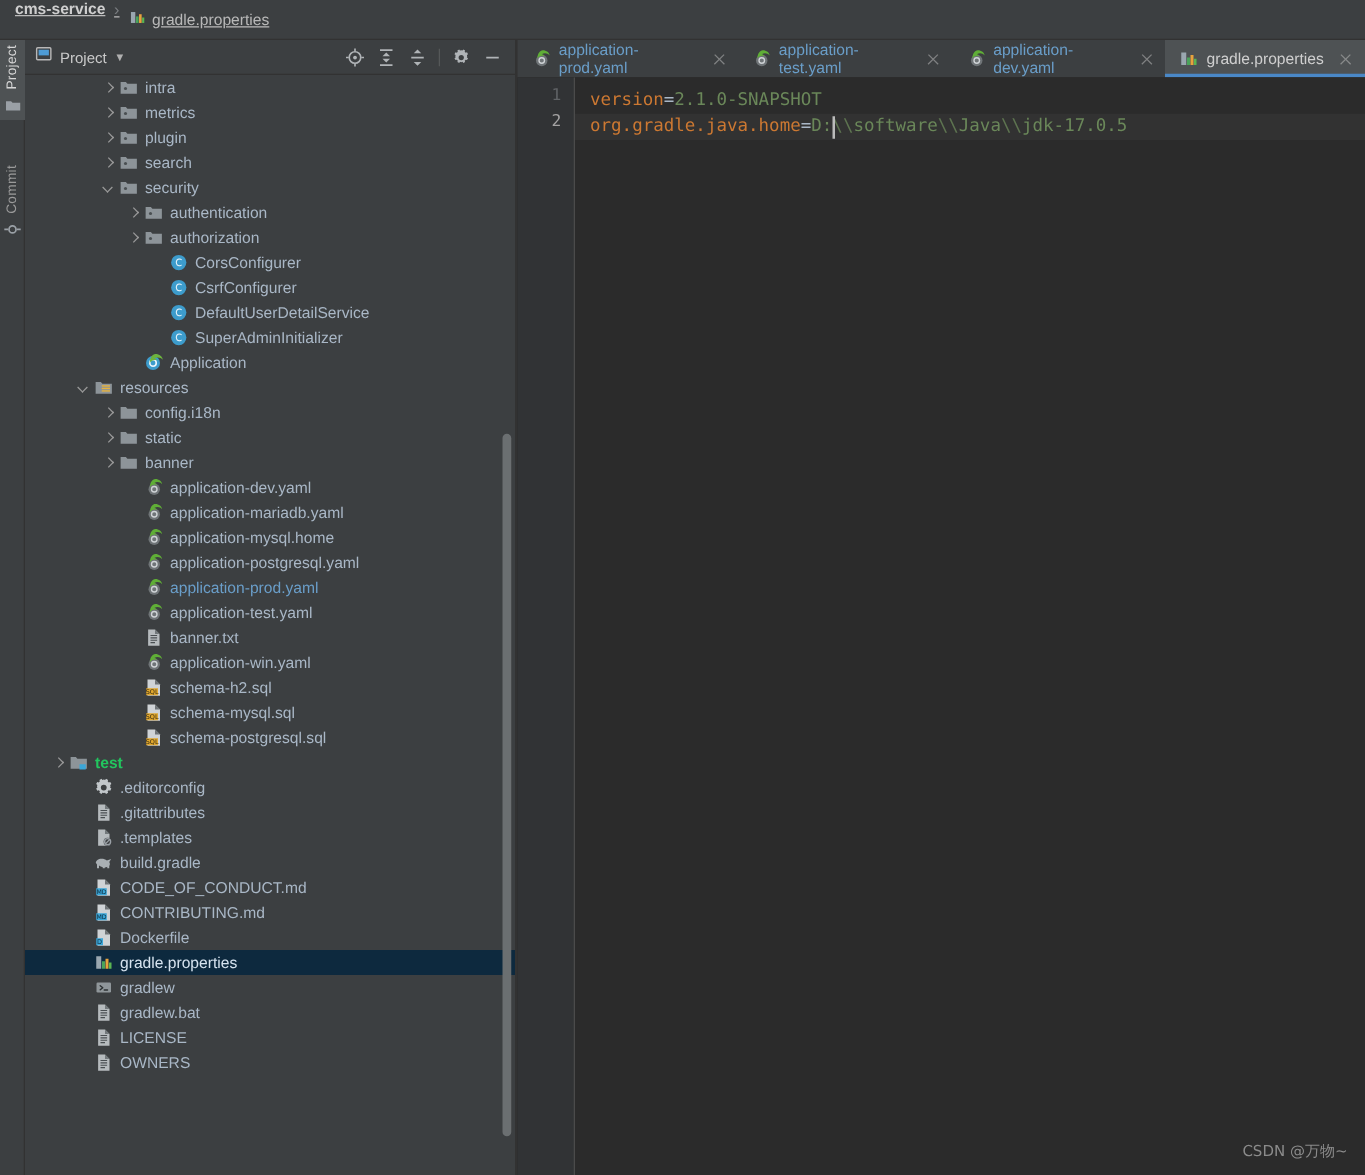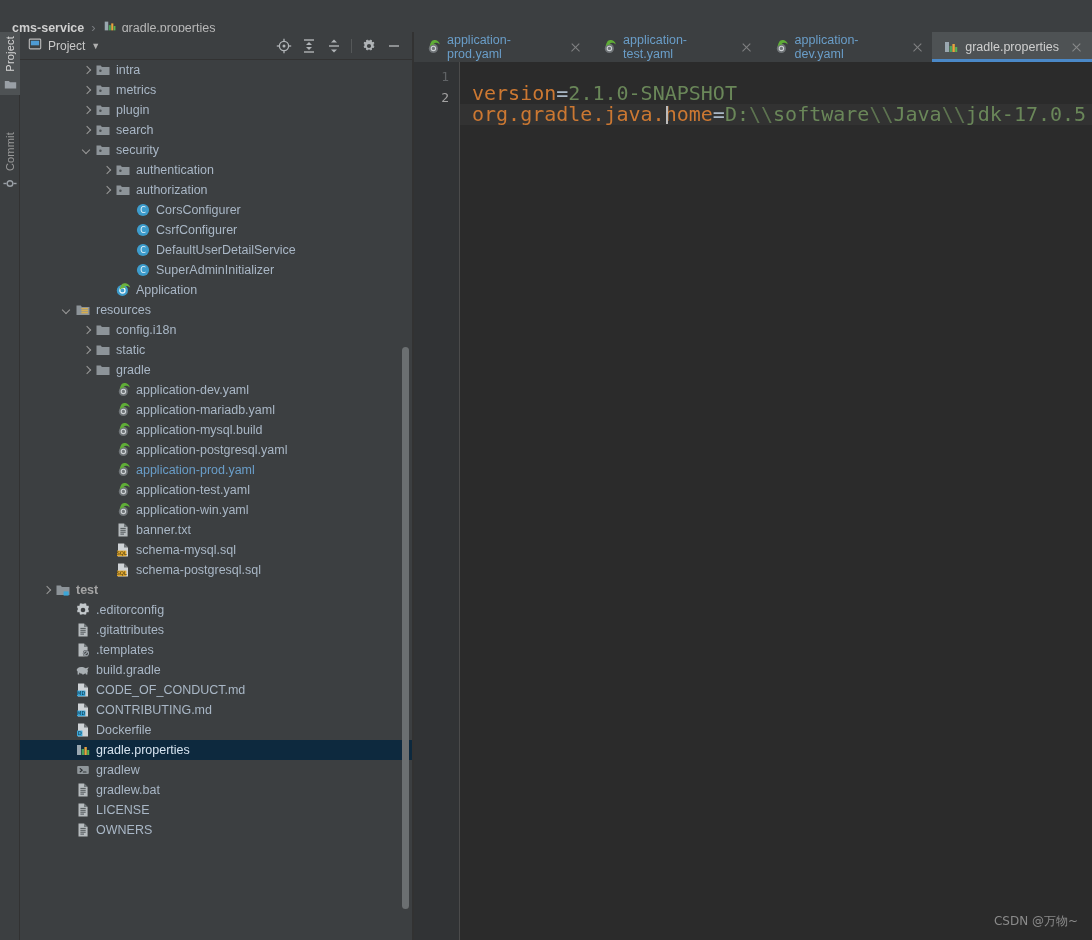--- a/index.html
+++ b/index.html
@@ -6,23 +6,23 @@
   html, body {
     width: 1092px; height: 940px;
     background: #3c3f41;
     font-family: "Liberation Sans", sans-serif;
     overflow: hidden;
   }
   #app { position: relative; width: 1092px; height: 940px; background: #3c3f41; }
 
   
   .breadcrumb-bar {
-    position: absolute; left: 0; top: 12px; width: 1092px; height: 32px;
-    background: #3c3f41; display: flex; align-items: center; padding-left: 12px;
-    font-size: 12.5px; color: #bbbbbb; border-bottom: 1px solid #323232;
+    position: absolute; left: 0; top: 0; width: 1092px; height: 32px;
+    background: #3c3f41; display: flex; padding-left: 12px;
+    font-size: 12.5px; color: #bbbbbb; border-bottom: 1px solid #323232; text-decoration: underline;
   }
   .crumb { display: flex; align-items: center; gap: 5px; }
   .crumb-root { font-weight: bold; color: #cfcfcf; }
   .crumb-sep { color: #7a7d80; margin: 0 7px; font-size: 13px; }
   .crumb-text { color: #b8b8b8; }
 
   
   .tool-strip {
     position: absolute; left: 0; top: 32px; width: 20px; height: 908px;
     background: #3c3f41; border-right: 1px solid #323232;
@@ -79,21 +79,21 @@
     content: ""; position: absolute; left: 3px; top: 3px;
     width: 5px; height: 5px;
     border-right: 1.4px solid #9a9a9a; border-bottom: 1.4px solid #9a9a9a;
     transform: rotate(45deg);
   }
   .row .ic { width: 16px; height: 16px; flex: 0 0 16px; margin-right: 5px; display:block; }
   .row .lbl { color: #a9b7c6; }
   .row.sel { background: #0d293e; }
   .row.sel .lbl { color: #d6e3ef; }
   .row .lbl.open-file { color: #6a9ec9; }
-  .row .lbl.bold { font-weight: bold; color: #a3a3a3; }
+  .row .lbl.bold { font-weight: bold; color: #22c55e; }
 
   
   .vscroll {
     position: absolute; right: 3px; width: 7px; border-radius: 4px;
     background: #6b6f71;
   }
   .panel-divider {
     position: absolute; left: 412px; top: 32px; width: 2px; height: 908px;
     background: #323232;
   }
@@ -136,22 +136,22 @@
   }
   .gutter {
     width: 46px; flex: 0 0 46px; background: #313335;
     font-family: "DejaVu Sans Mono", monospace; font-size: 13px;
     padding-top: 4px; text-align: right; color: #606366;
     border-right: 1px solid #4b4b4b;
   }
   .gutter .ln { height: 21px; line-height: 21px; padding-right: 10px; }
   .gutter .ln.cur { color: #a4a3a3; }
   .code {
-    flex: 1; background: #2b2b2b; padding-top: 21px; position: relative;
-    font-family: "DejaVu Sans Mono", monospace; font-size: 20px;
+    flex: 1; background: #2b2b2b; padding-top: 8px; position: relative;
+    font-family: "DejaVu Sans Mono", monospace; font-size: 14px;
   }
   .cline { height: 21px; line-height: 21px; padding-left: 12px; white-space: pre; position: relative; }
   .cline.cur { background: #323232; }
   .k { color: #cc7832; }
   .eq { color: #a9b7c6; }
   .v { color: #6a8759; }
   .esc { color: #6a8759; opacity: .78; }
   .caret {
     position: absolute; width: 2px; height: 18px; background: #bbbbbb; top: 2px;
   }
@@ -391,21 +391,21 @@
               <path d="M1.5 3.5h4.2l1.2 1.4H14.5V13H1.5z" fill="#8d9499"></path>
             </svg></span>
           <span class="lbl">static</span>
         </div>
         <div class="row">
           <span style="display: inline-block; flex: 0 0 60px;"></span>
           <span class="arrow closed"></span>
           <span class="ic"><svg width="16" height="16" viewBox="0 0 16 16">
               <path d="M1.5 3.5h4.2l1.2 1.4H14.5V13H1.5z" fill="#8d9499"></path>
             </svg></span>
-          <span class="lbl">gradle</span>
+          <span class="lbl">banner</span>
         </div>
         <div class="row">
           <span style="display: inline-block; flex: 0 0 80px;"></span>
           <span class="arrow "></span>
           <span class="ic"><svg width="16" height="16" viewBox="0 0 16 16">
               <circle cx="8.4" cy="9.4" r="4.6" fill="#6f7477"></circle>
               <circle cx="8.4" cy="9.4" r="2.2" fill="none" stroke="#cfd3d6" stroke-width="1.1"></circle>
               <path d="M9.2 1.1c3 0 5.3 1.9 5.5 4.3-1.5-1.9-4.2-2.3-6.2-1 .9.1 1.8.7 2.3 1.5-2.4-.8-4.9.1-5.9 1.8.1-3.7 1.9-6.6 4.3-6.6z" fill="#5fae36"></path>
             </svg></span>
           <span class="lbl">application-dev.yaml</span>
@@ -421,21 +421,21 @@
           <span class="lbl">application-mariadb.yaml</span>
         </div>
         <div class="row">
           <span style="display: inline-block; flex: 0 0 80px;"></span>
           <span class="arrow "></span>
           <span class="ic"><svg width="16" height="16" viewBox="0 0 16 16">
               <circle cx="8.4" cy="9.4" r="4.6" fill="#6f7477"></circle>
               <circle cx="8.4" cy="9.4" r="2.2" fill="none" stroke="#cfd3d6" stroke-width="1.1"></circle>
               <path d="M9.2 1.1c3 0 5.3 1.9 5.5 4.3-1.5-1.9-4.2-2.3-6.2-1 .9.1 1.8.7 2.3 1.5-2.4-.8-4.9.1-5.9 1.8.1-3.7 1.9-6.6 4.3-6.6z" fill="#5fae36"></path>
             </svg></span>
-          <span class="lbl">application-mysql.build</span>
+          <span class="lbl">application-mysql.home</span>
         </div>
         <div class="row">
           <span style="display: inline-block; flex: 0 0 80px;"></span>
           <span class="arrow "></span>
           <span class="ic"><svg width="16" height="16" viewBox="0 0 16 16">
               <circle cx="8.4" cy="9.4" r="4.6" fill="#6f7477"></circle>
               <circle cx="8.4" cy="9.4" r="2.2" fill="none" stroke="#cfd3d6" stroke-width="1.1"></circle>
               <path d="M9.2 1.1c3 0 5.3 1.9 5.5 4.3-1.5-1.9-4.2-2.3-6.2-1 .9.1 1.8.7 2.3 1.5-2.4-.8-4.9.1-5.9 1.8.1-3.7 1.9-6.6 4.3-6.6z" fill="#5fae36"></path>
             </svg></span>
           <span class="lbl">application-postgresql.yaml</span>
@@ -452,50 +452,61 @@
         </div>
         <div class="row">
           <span style="display: inline-block; flex: 0 0 80px;"></span>
           <span class="arrow "></span>
           <span class="ic"><svg width="16" height="16" viewBox="0 0 16 16">
               <circle cx="8.4" cy="9.4" r="4.6" fill="#6f7477"></circle>
               <circle cx="8.4" cy="9.4" r="2.2" fill="none" stroke="#cfd3d6" stroke-width="1.1"></circle>
               <path d="M9.2 1.1c3 0 5.3 1.9 5.5 4.3-1.5-1.9-4.2-2.3-6.2-1 .9.1 1.8.7 2.3 1.5-2.4-.8-4.9.1-5.9 1.8.1-3.7 1.9-6.6 4.3-6.6z" fill="#5fae36"></path>
             </svg></span>
           <span class="lbl">application-test.yaml</span>
-        </div>
-        <div class="row">
-          <span style="display: inline-block; flex: 0 0 80px;"></span>
-          <span class="arrow "></span>
-          <span class="ic"><svg width="16" height="16" viewBox="0 0 16 16">
-              <circle cx="8.4" cy="9.4" r="4.6" fill="#6f7477"></circle>
-              <circle cx="8.4" cy="9.4" r="2.2" fill="none" stroke="#cfd3d6" stroke-width="1.1"></circle>
-              <path d="M9.2 1.1c3 0 5.3 1.9 5.5 4.3-1.5-1.9-4.2-2.3-6.2-1 .9.1 1.8.7 2.3 1.5-2.4-.8-4.9.1-5.9 1.8.1-3.7 1.9-6.6 4.3-6.6z" fill="#5fae36"></path>
-            </svg></span>
-          <span class="lbl">application-win.yaml</span>
         </div>
         <div class="row">
           <span style="display: inline-block; flex: 0 0 80px;"></span>
           <span class="arrow "></span>
           <span class="ic"><svg width="16" height="16" viewBox="0 0 16 16">
               <path d="M3.5 1.5h5.5l3.6 3.6v9.4H3.5z" fill="#b6bbbe"></path>
               <path d="M9 1.5l3.6 3.6H9z" fill="#72787b"></path>
               <g stroke="#4a4f52" stroke-width="0.95">
                 <line x1="5.4" y1="6.4" x2="10.7" y2="6.4"></line>
                 <line x1="5.4" y1="8.3" x2="10.7" y2="8.3"></line>
                 <line x1="5.4" y1="10.2" x2="10.7" y2="10.2"></line>
                 <line x1="5.4" y1="12.1" x2="9" y2="12.1"></line>
               </g>
             </svg></span>
           <span class="lbl">banner.txt</span>
         </div>
         <div class="row">
           <span style="display: inline-block; flex: 0 0 80px;"></span>
           <span class="arrow "></span>
           <span class="ic"><svg width="16" height="16" viewBox="0 0 16 16">
+              <circle cx="8.4" cy="9.4" r="4.6" fill="#6f7477"></circle>
+              <circle cx="8.4" cy="9.4" r="2.2" fill="none" stroke="#cfd3d6" stroke-width="1.1"></circle>
+              <path d="M9.2 1.1c3 0 5.3 1.9 5.5 4.3-1.5-1.9-4.2-2.3-6.2-1 .9.1 1.8.7 2.3 1.5-2.4-.8-4.9.1-5.9 1.8.1-3.7 1.9-6.6 4.3-6.6z" fill="#5fae36"></path>
+            </svg></span>
+          <span class="lbl">application-win.yaml</span>
+        </div>
+        <div class="row">
+          <span style="display: inline-block; flex: 0 0 80px;"></span>
+          <span class="arrow "></span>
+          <span class="ic"><svg width="16" height="16" viewBox="0 0 16 16">
+              <path d="M3 1.5h6l4 4v9H3z" fill="#cfd3d6"></path>
+              <path d="M9 1.5l4 4H9z" fill="#6f7477"></path>
+              <rect x="2" y="8.6" width="9.4" height="5.6" fill="#e0a72e"></rect>
+              <text x="6.7" y="13" font-size="5.2" font-family="DejaVu Sans, sans-serif" fill="#3a2f12" text-anchor="middle">SQL</text>
+            </svg></span>
+          <span class="lbl">schema-h2.sql</span>
+        </div>
+        <div class="row">
+          <span style="display: inline-block; flex: 0 0 80px;"></span>
+          <span class="arrow "></span>
+          <span class="ic"><svg width="16" height="16" viewBox="0 0 16 16">
               <path d="M3 1.5h6l4 4v9H3z" fill="#cfd3d6"></path>
               <path d="M9 1.5l4 4H9z" fill="#6f7477"></path>
               <rect x="2" y="8.6" width="9.4" height="5.6" fill="#e0a72e"></rect>
               <text x="6.7" y="13" font-size="5.2" font-family="DejaVu Sans, sans-serif" fill="#3a2f12" text-anchor="middle">SQL</text>
             </svg></span>
           <span class="lbl">schema-mysql.sql</span>
         </div>
         <div class="row">
           <span style="display: inline-block; flex: 0 0 80px;"></span>
           <span class="arrow "></span>

